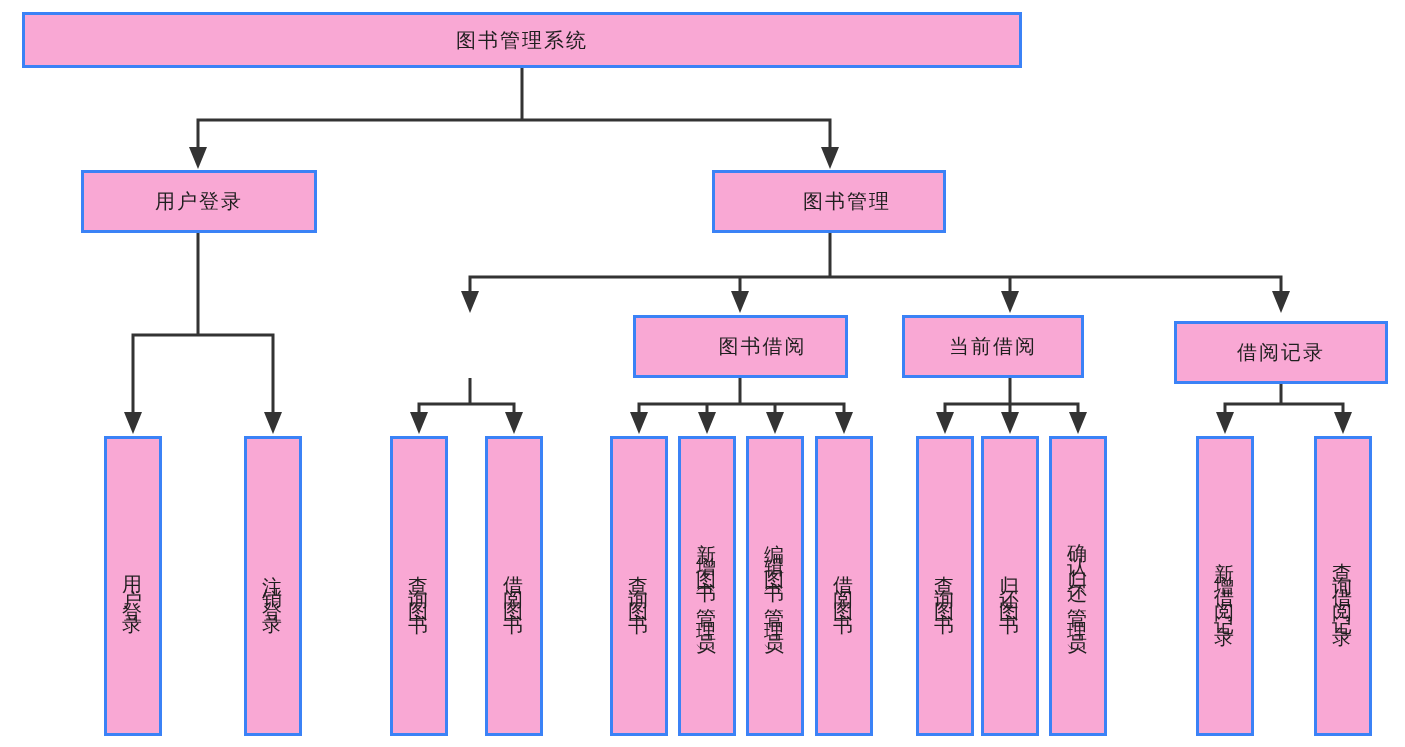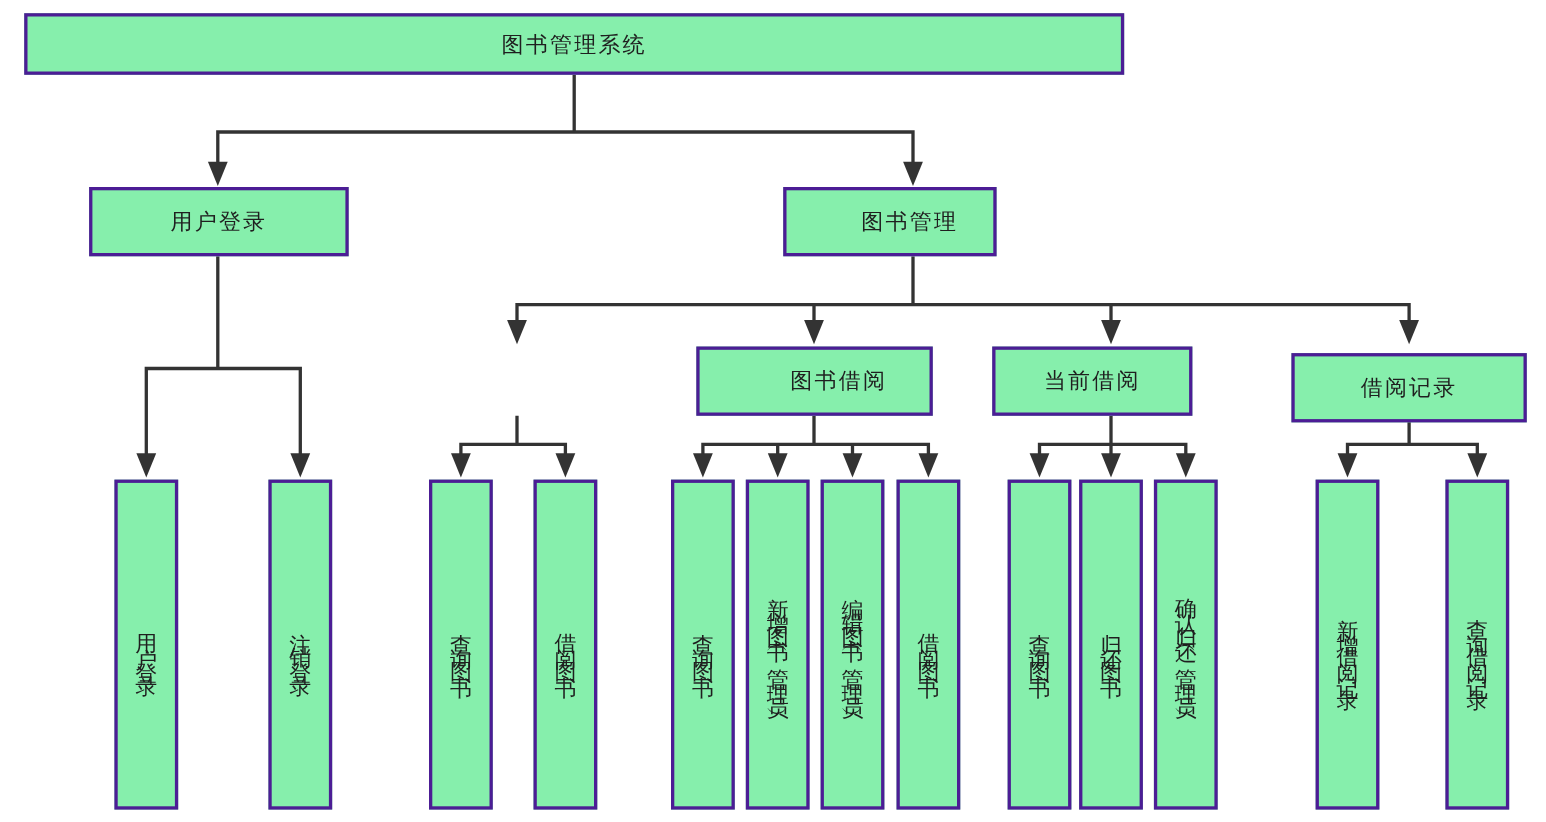--- a/index.html
+++ b/index.html
@@ -20,22 +20,22 @@
     position: absolute;
     left: 0;
     top: 0;
     width: 1405px;
     height: 747px;
     z-index: 1;
   }
   .node {
     position: absolute;
     box-sizing: border-box;
-    border: 3px solid #4c1d95;
-    background: #86efac;
+    border: 3px solid #3b82f6;
+    background: #f9a8d4;
     display: flex;
     align-items: center;
     justify-content: center;
     font-size: 20px;
     letter-spacing: 2px;
     z-index: 2;
     white-space: nowrap;
   }
   .root-node {
     left: 22px; top: 12px;
@@ -109,21 +109,21 @@
       <polygon points="1001,412 1019,412 1010,434"></polygon>
       <polygon points="1069,412 1087,412 1078,434"></polygon>
       <polygon points="1216,412 1234,412 1225,434"></polygon>
       <polygon points="1334,412 1352,412 1343,434"></polygon>
     </g>
   </svg>
 
   <div class="node root-node">图书管理系统</div>
 
   <div class="node l2-node" style="left:81px; top:170px; width:236px;">用户登录</div>
-  <div class="node l2-node" style="left:712px; top:170px; width:194px;padding-left:36px;">图书管理</div>
+  <div class="node l2-node" style="left:712px; top:170px; width:234px;padding-left:36px;">图书管理</div>
 
   <div class="node l3-node" style="left:633px; top:315px; width:215px;padding-left:44px;">图书借阅</div>
   <div class="node l3-node" style="left:902px; top:315px; width:182px;">当前借阅</div>
   <div class="node l3-node" style="left:1174px; top:321px; width:214px;">借阅记录</div>
 
   <div class="node leaf-node" style="left:104px;">用户登录</div>
   <div class="node leaf-node" style="left:244px;">注销登录</div>
 
   <div class="node leaf-node" style="left:390px;">查询图书</div>
   <div class="node leaf-node" style="left:485px;">借阅图书</div>

